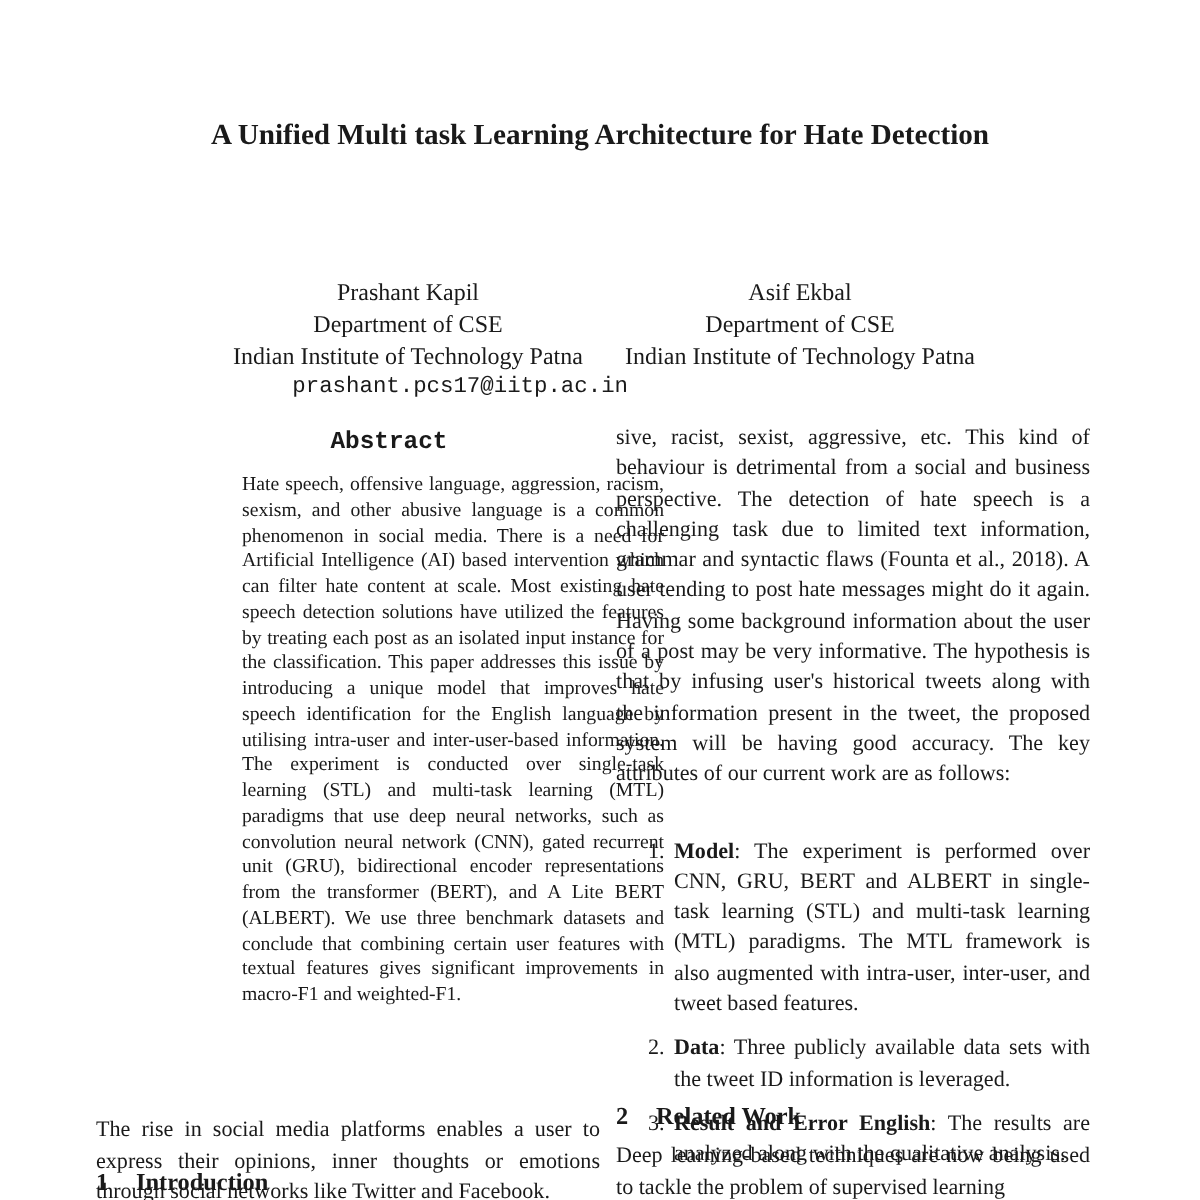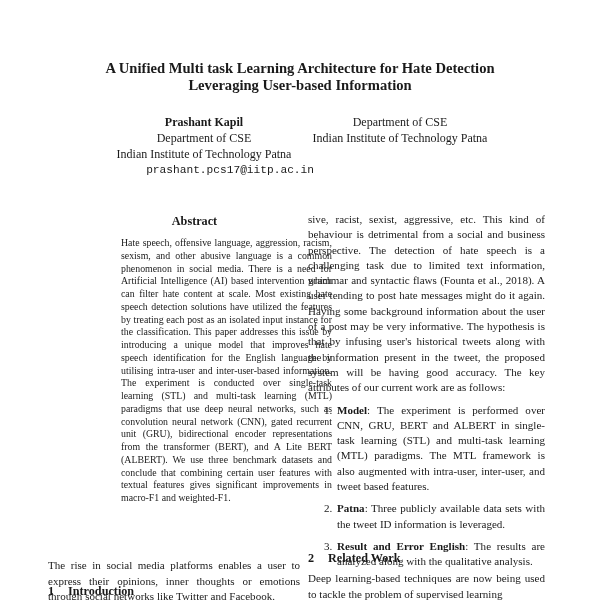--- a/index.html
+++ b/index.html
@@ -2,76 +2,76 @@
 <html><head>
   <meta charset="utf-8">
   <style>
     html, body { margin: 0; padding: 0; background: #ffffff; }
     body { width: 600px; height: 600px; overflow: hidden; position: relative;
            font-family: "Liberation Serif", serif; color: #1a1a1a; }
     .title { position: absolute; top: 60px; left: 0; width: 600px; text-align: center;
              font-weight: bold; font-size: 14.6px; line-height: 17px; }
     .author { position: absolute; top: 114px; width: 220px; text-align: center;
               font-size: 12px; line-height: 16px; }
-    .author .name { font-weight: bold; }
+    .author .name { font-weight: normal; margin-top: 24px; }
     .author .email { font-family: "Liberation Mono", monospace; font-size: 11.2px; text-align: right; }
     #author-1 { left: 94px; }
     #author-2 { left: 290px; }
     .abstract-head { position: absolute; top: 214px; left: 89px; width: 211px; text-align: center;
-                     font-weight: bold; font-size: 12.2px; }
+                     font-weight: bold; font-size: 12.2px; font-family: Liberation Mono, monospace; }
     .abstract-body { position: absolute; top: 237px; left: 89px; width: 211px;
                      font-size: 9.85px; line-height: 12.75px; text-align: justify; hyphens: none; margin-left: 32px; }
     .sec-head { position: absolute; font-weight: bold; font-size: 12.2px; }
     .sec-head .num { display: inline-block; width: 20px; }
     #intro-head { top: 536px; left: 48px; margin-top: 48px; }
     .intro-body { position: absolute; top: 558px; left: 48px; width: 252px;
                   font-size: 11.05px; line-height: 15.5px; text-align: justify; }
     .right-col { position: absolute; top: 212px; left: 308px; width: 237px;
                  font-size: 11.05px; line-height: 15.3px; text-align: justify; }
     .right-col p { margin: 0; }
-    .right-col ol { margin: 7px 0 0 0; padding-left: 27px; }
+    .right-col ol { margin: 23px 0 0 0; padding-left: 27px; }
     .right-col ol li { margin-bottom: 7px; padding-left: 2px; }
     .right-col ol li b { font-weight: bold; }
     #related-head { top: 551px; left: 308px; }
     .related-body { position: absolute; top: 571px; left: 308px; width: 237px;
                     font-size: 11.05px; line-height: 15.5px; text-align: justify; }
   </style>
 </head>
 <body>
 
 <div class="title">
   <div>A Unified Multi task Learning Architecture for Hate Detection</div>
-  <div>Leveraging User-based Information</div>
 </div>
 
 <div class="author" id="author-1">
   <div class="name">Prashant Kapil</div>
   <div>Department of CSE</div>
   <div>Indian Institute of Technology Patna</div>
   <div class="email">prashant.pcs17@iitp.ac.in</div>
 </div>
 
 <div class="author" id="author-2">
+  <div class="name">Asif Ekbal</div>
   <div>Department of CSE</div>
   <div>Indian Institute of Technology Patna</div>
 </div>
 
 <div class="abstract-head">Abstract</div>
 <div class="abstract-body">Hate speech, offensive language, aggression, racism, sexism, and other abusive language is a common phenomenon in social media. There is a need for Artificial Intelligence (AI) based intervention which can filter hate content at scale.  Most existing hate speech detection solutions have utilized the features by treating each post as an isolated input instance for the classification.  This paper addresses this issue by introducing a unique model that improves hate speech identification for the English language by utilising intra-user and inter-user-based information. The experiment is conducted over single-task learning (STL) and multi-task learning (MTL) paradigms that use deep neural networks, such as convolution neural network (CNN), gated recurrent unit (GRU), bidirectional encoder representations from the transformer (BERT), and A Lite BERT (ALBERT). We use three benchmark datasets and conclude that combining certain user features with textual features gives significant improvements in macro-F1 and weighted-F1.</div>
 
 <div class="sec-head" id="intro-head">
   <span class="num">1</span><span>Introduction</span>
 </div>
 <div class="intro-body">The rise in social media platforms enables a user to express their opinions, inner thoughts or emotions through social networks like Twitter and Facebook.</div>
 
 <div class="right-col">
   <p>sive, racist, sexist, aggressive, etc.  This kind of behaviour is detrimental from a social and business perspective. The detection of hate speech is a challenging task due to limited text information, grammar and syntactic flaws (Founta et al., 2018). A user tending to post hate messages might do it again. Having some background information about the user of a post may be very informative. The hypothesis is that by infusing user's historical tweets along with the information present in the tweet, the proposed system will be having good accuracy. The key attributes of our current work are as follows:</p>
   <ol>
     <li><b>Model</b><span>:  The experiment is performed over CNN, GRU, BERT and ALBERT in single-task learning (STL) and multi-task learning (MTL) paradigms.  The MTL framework is also augmented with intra-user, inter-user, and tweet based features.</span></li>
-    <li><b>Patna</b><span>: Three publicly available data sets with the tweet ID information is leveraged.</span></li>
+    <li><b>Data</b><span>: Three publicly available data sets with the tweet ID information is leveraged.</span></li>
     <li><b>Result and Error English</b><span>: The results are analyzed along with the qualitative analysis.</span></li>
   </ol>
 </div>
 
 <div class="sec-head" id="related-head">
   <span class="num">2</span><span>Related Work</span>
 </div>
 <div class="related-body">Deep learning-based techniques are now being used to tackle the problem of supervised learning</div>
 
 </body></html>

